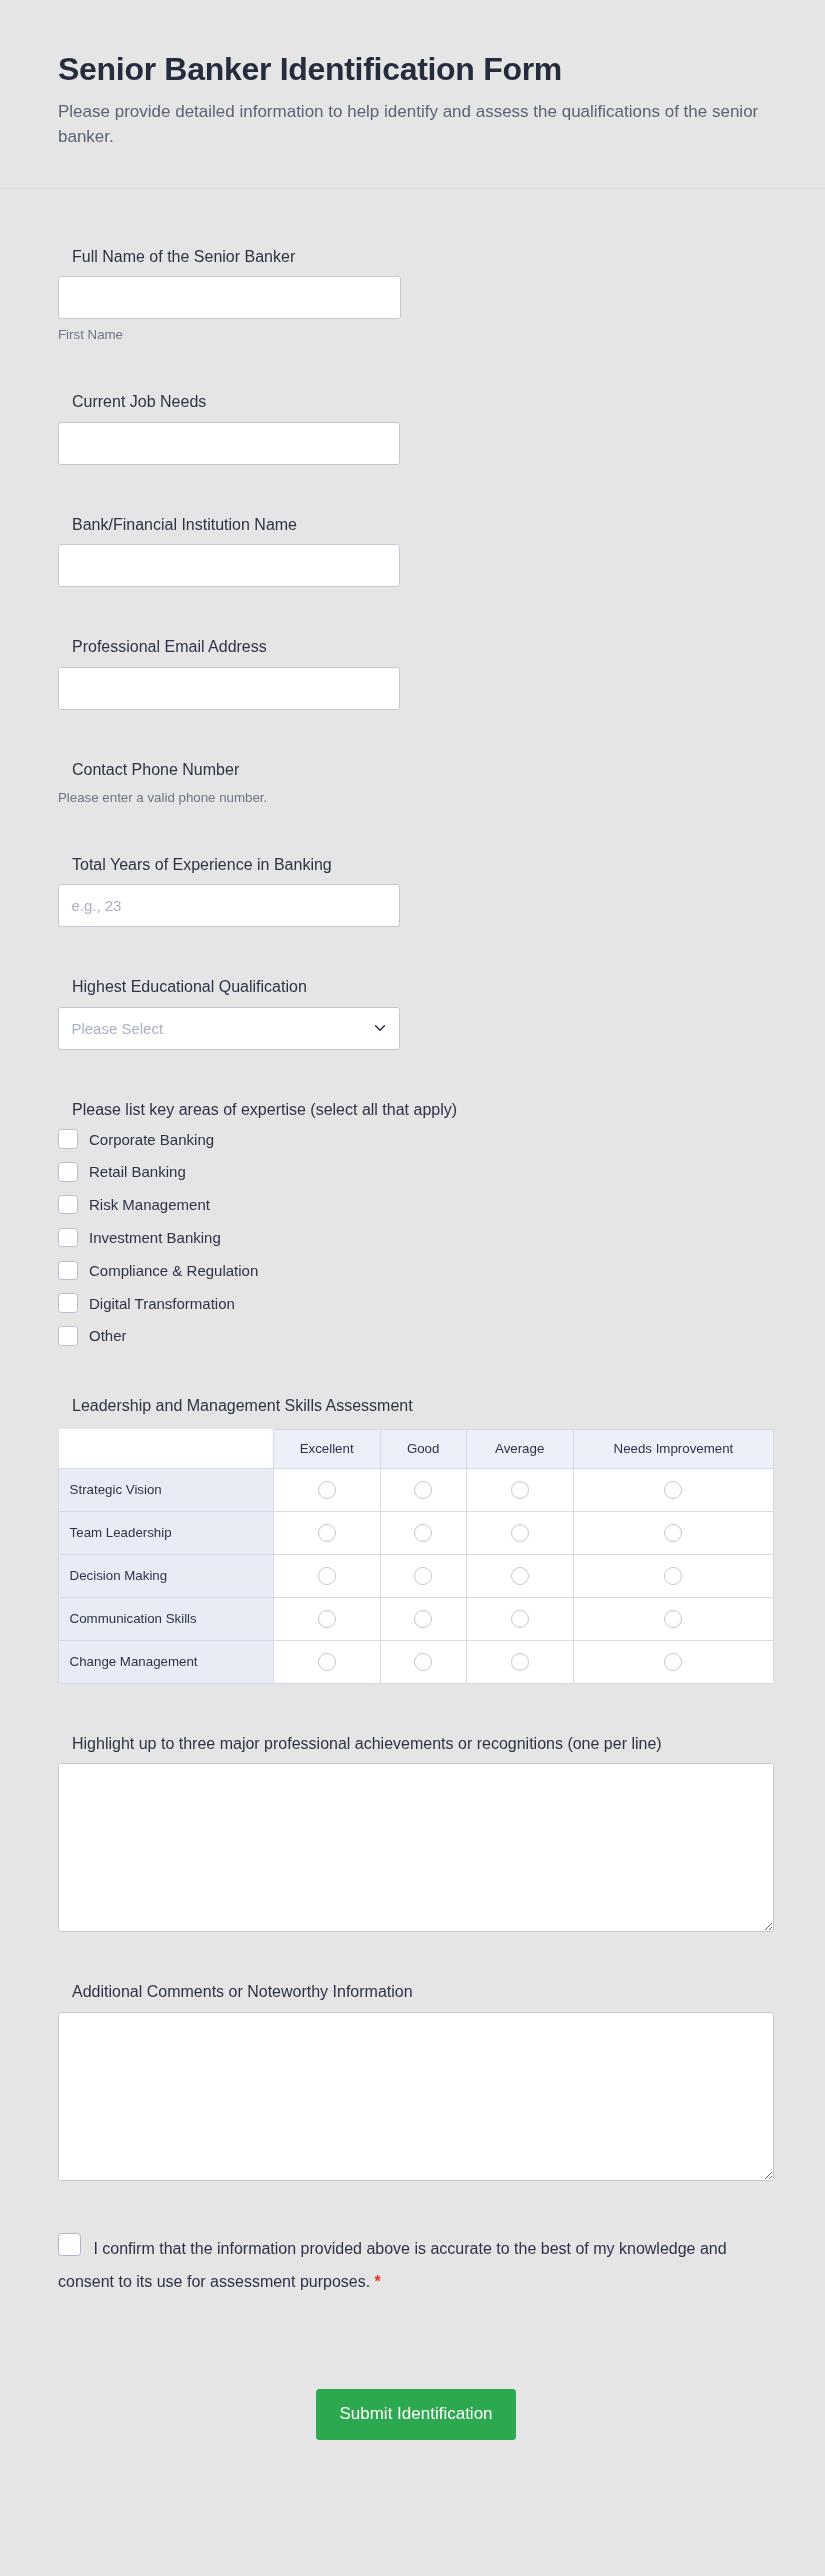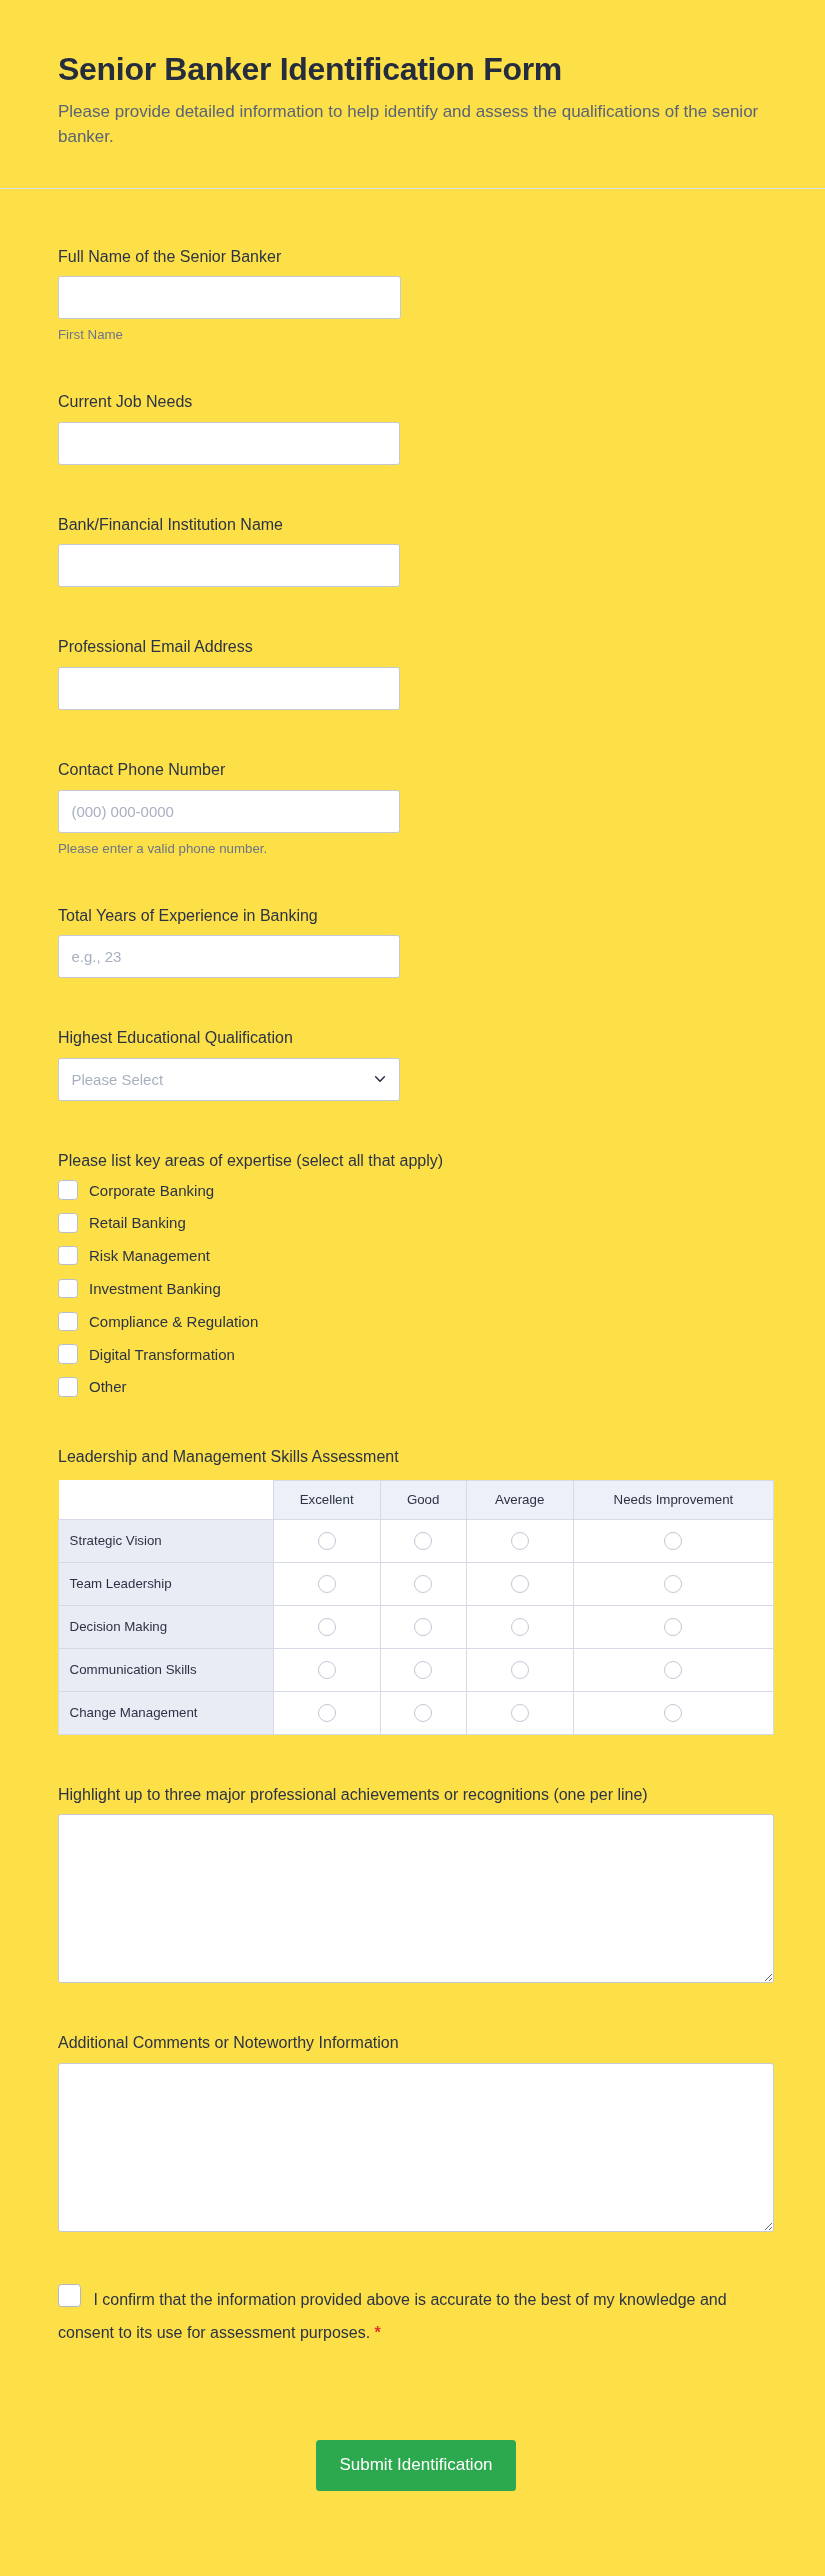--- a/index.html
+++ b/index.html
@@ -4,21 +4,21 @@
 <style>
   * { box-sizing: border-box; margin: 0; padding: 0; }
   html, body { background: #ffffff; }
   body {
     width: 825px;
     min-height: 2576px;
     margin: 0 auto;
     font-family: "Liberation Sans", sans-serif;
     color: #2c3345;
   }
-  .page { width: 825px; min-height: 2576px; background: #fde047; }
+  .page { width: 825px; min-height: 2576px; background: #e5e5e5; }
 
   
   .form-header { padding: 51px 58px 0 58px; }
   .form-title {
     font-size: 32px;
     font-weight: 700;
     color: #242c3e;
     letter-spacing: -0.3px;
   }
   .form-subtitle {
@@ -37,20 +37,21 @@
 
   
   .form-body { padding: 59px 51px 0 58px; }
   .question { margin-bottom: 51px; }
   .q-label {
     display: block;
     font-size: 16px;
     font-weight: 500;
     color: #2c3345;
     margin-bottom: 10.6px;
+    margin-left: 14px;
   }
   .text-input {
     height: 43px;
     width: 342px;
     border: 0.9px solid #c2c8d4;
     border-radius: 2.7px;
     padding: 0 12.4px;
     font-size: 15px;
     font-family: inherit;
     color: #2c3345;
@@ -241,21 +242,20 @@
       <input type="text" class="text-input" style="">
     </div>
 
     <div class="question">
       <span class="q-label">Professional Email Address</span>
       <input type="text" class="text-input" style="">
     </div>
 
     <div class="question">
       <span class="q-label">Contact Phone Number</span>
-      <input type="text" class="text-input" placeholder="(000) 000-0000" style="">
       <span class="hint">Please enter a valid phone number.</span>
     </div>
 
     <div class="question">
       <span class="q-label">Total Years of Experience in Banking</span>
       <input type="text" class="text-input" placeholder="e.g., 23" style="">
     </div>
 
     <div class="question">
       <span class="q-label">Highest Educational Qualification</span>

